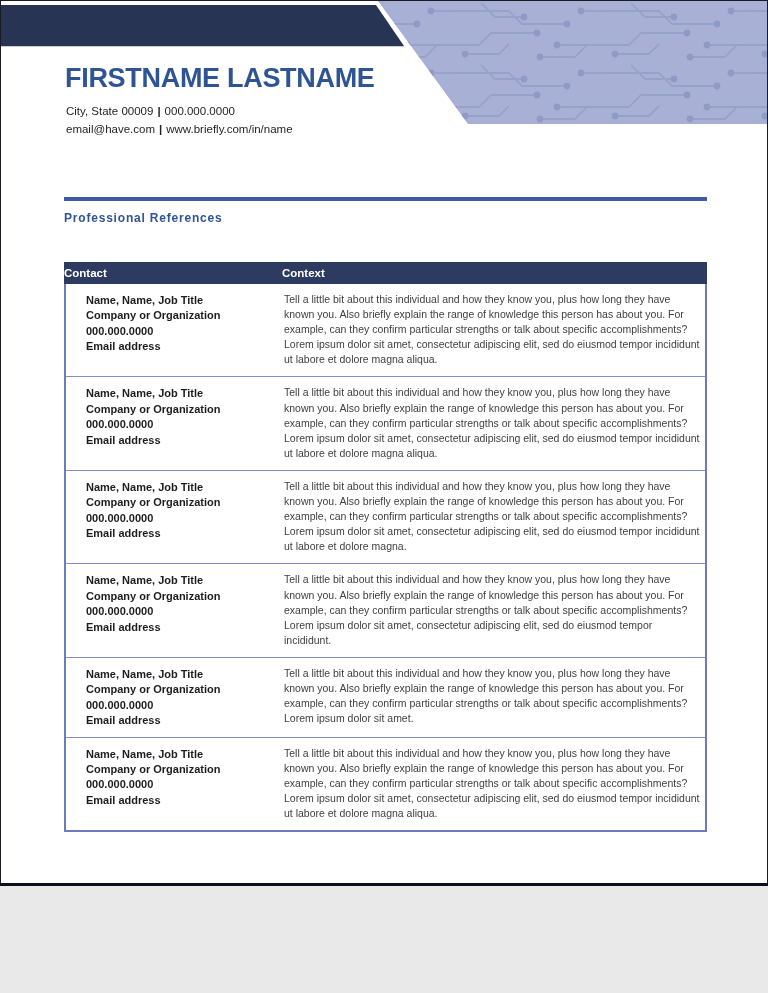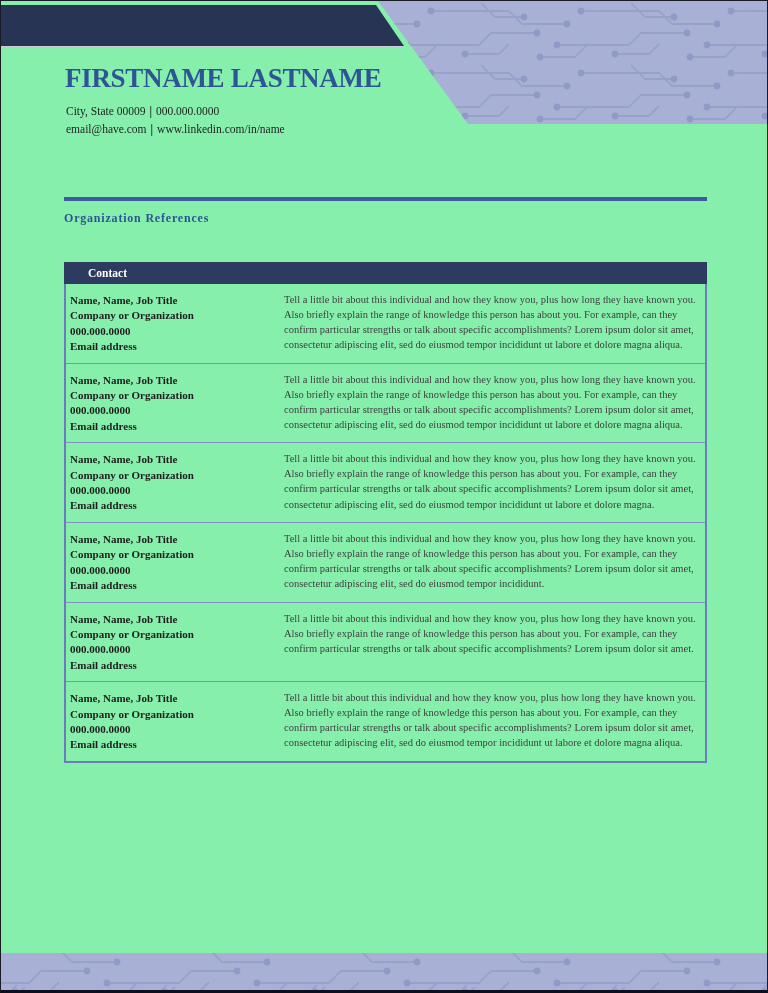--- a/index.html
+++ b/index.html
@@ -8,28 +8,28 @@
     --band:#a8b1d5;
     --trace:#97a2c9;
     --accent:#2f5496;
     --rule:#3d5ba0;
     --border:#6b7cba;
     --row-sep:#8column;
   }
   html,body{margin:0;padding:0;background:#e9e9e9;}
   .page{
     position:relative;
-    width:768px;height:993px;
+    width:768px;height:886px;
     margin:0 auto;
-    background:#86efac;
+    background:#ffffff;
     box-sizing:border-box;
     border:1px solid #181a24;
     border-bottom:3px solid #0d101c;
     overflow:hidden;
-    font-family:Liberation Serif, serif;
+    font-family:Liberation Sans, sans-serif;
   }
   
   .band-top{
     position:absolute;top:0;left:0;width:768px;height:123px;
     clip-path:polygon(377px 0px, 768px 0px, 768px 123px, 467px 123px);
   }
   .band-top svg, .band-bottom svg{display:block;}
   .navy-bar{
     position:absolute;top:4px;left:0;width:412px;height:41px;
     background:var(--navy);
@@ -71,31 +71,31 @@
   
   .ref-table{
     position:absolute;left:63px;top:261px;width:643px;
     box-sizing:border-box;
   }
   .t-head{
     display:flex;height:22px;line-height:22px;
     background:var(--table-header);color:#ffffff;
     font-size:11.5px;font-weight:bold;
   }
-  .t-head .c1{width:208px;box-sizing:border-box;padding-left:24px;}
+  .t-head .c1{width:208px;box-sizing:border-box;padding-left:0;}
   .t-head .c2{flex:1;box-sizing:border-box;padding-left:10px;}
   .t-body{
     border:2px solid var(--border);border-top:none;
     box-sizing:border-box;
   }
   .t-row{display:flex;}
   .t-row + .t-row{border-top:1px solid #8290c6;}
   .cell{box-sizing:border-box;}
   .cell.c1{
-    width:208px;padding:9px 6px 8px 4px;
+    width:208px;padding:9px 6px 8px 20px;
     font-size:11px;font-weight:bold;color:#1d1d1d;line-height:15.4px;
   }
   .cell.c2{flex:1;padding:8px 4px 9px 10px;}
   .cell.c2 .ctx{
     margin:0;font-size:10.5px;line-height:15.1px;color:#3f3f3f;
   }
 </style>
 </head>
 <body>
 
@@ -132,30 +132,31 @@
 
   <div class="navy-bar"></div>
   <div class="navy-shadow"></div>
 
   <h1 class="name">FIRSTNAME LASTNAME</h1>
   <div class="contact">
     <div class="contact-line">
       <span>City, State 00009</span><span class="pipe">|</span><span>000.000.0000</span>
     </div>
     <div class="contact-line">
-      <span>email@have.com</span><span class="pipe">|</span><span>www.linkedin.com/in/name</span>
+      <span>email@have.com</span><span class="pipe">|</span><span>www.briefly.com/in/name</span>
     </div>
   </div>
 
   <div class="rule"></div>
-  <h3 class="section">Organization References</h3>
+  <h3 class="section">Professional References</h3>
 
   <div class="ref-table">
     <div class="t-head">
       <div class="c1">Contact</div>
+      <div class="c2">Context</div>
     </div>
     <div class="t-body" id="table-body">
   <div class="t-row">
     <div class="cell c1">
             <div>Name, Name, Job Title</div>
             <div>Company or Organization</div>
             <div>000.000.0000</div>
             <div>Email address</div>
           </div>
     <div class="cell c2">

